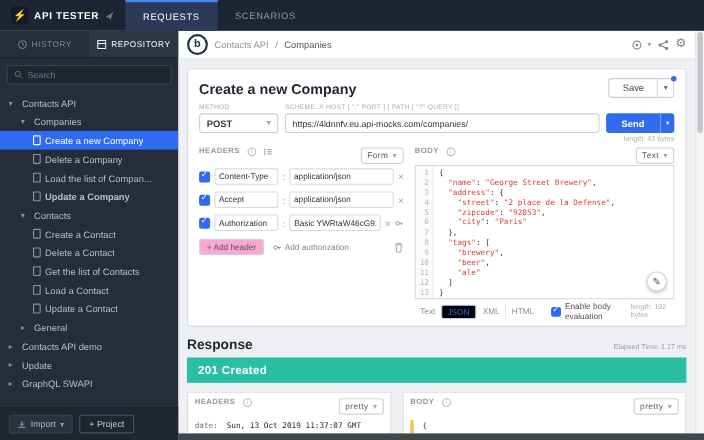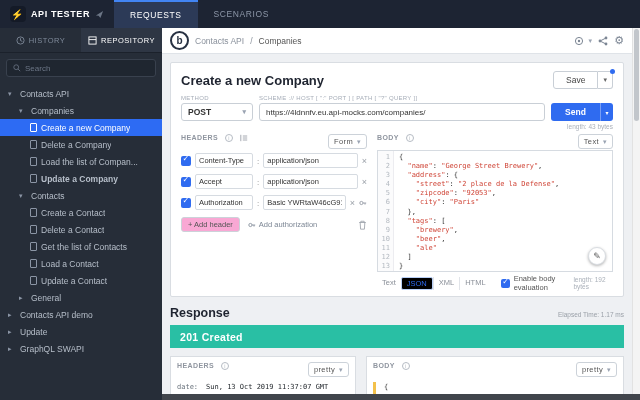--- a/index.html
+++ b/index.html
@@ -227,20 +227,32 @@
       </div>
       <div class="tree-item" style="padding-left: 8px;">
         <span class="tree-caret">▸</span>
         <span class="tree-label">Update</span>
       </div>
       <div class="tree-item" style="padding-left: 8px;">
         <span class="tree-caret">▸</span>
         <span class="tree-label">GraphQL SWAPI</span>
       </div>
     </div>
+  <div class="side-bottom">
+    <div class="imp-btn">
+      <span class="hdr-icon">
+        <svg width="8" height="8" viewBox="0 0 10 10">
+            <path d="M5 1v5M3 4l2 2 2-2M1 8h8" stroke="#aeb6c2" fill="none"></path>
+          </svg>
+      </span>
+      <span>Import</span>
+      <span class="caret">▾</span>
+    </div>
+    <button class="proj-btn">+ Project</button>
+  </div>
 </div>
 
 <div class="content-header">
   <div class="ws-circle">b</div>
   <span class="crumb">Contacts API</span>
   <span class="crumb">/</span>
   <span class="crumb-sec">Companies</span>
   <div class="env">
     <span class="hdr-icon">
       <svg width="10" height="10" viewBox="0 0 10 10">

